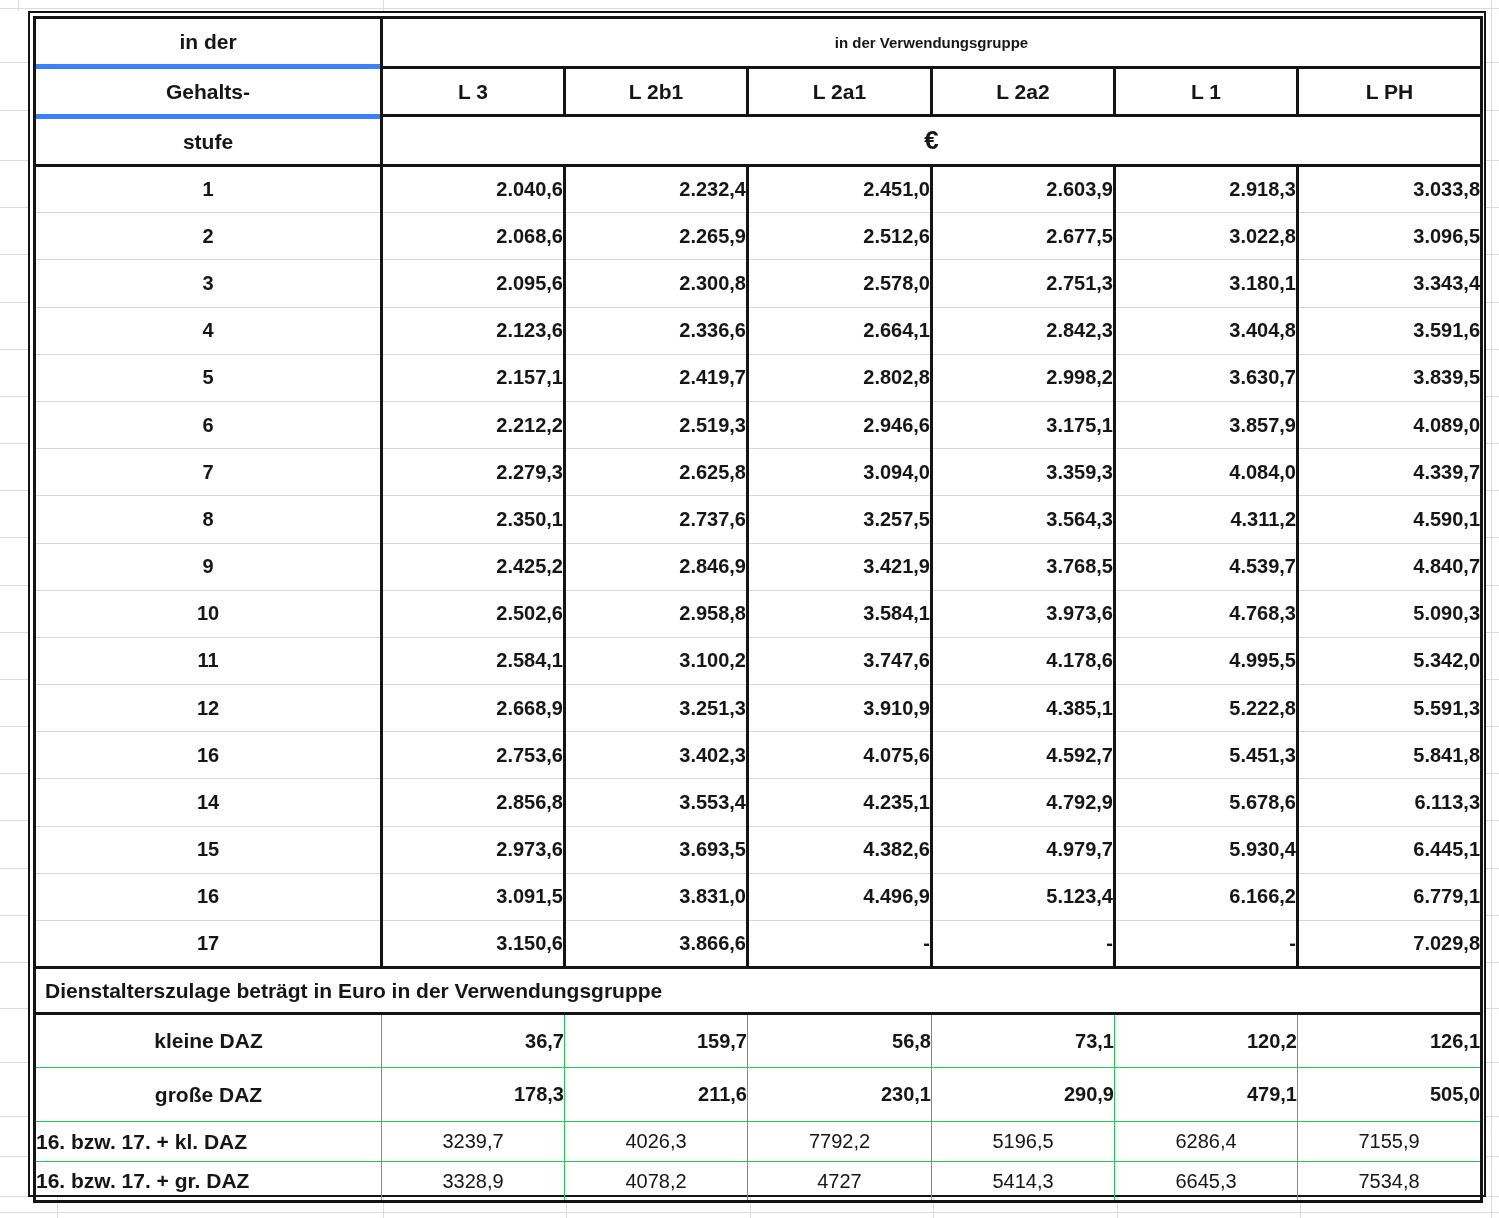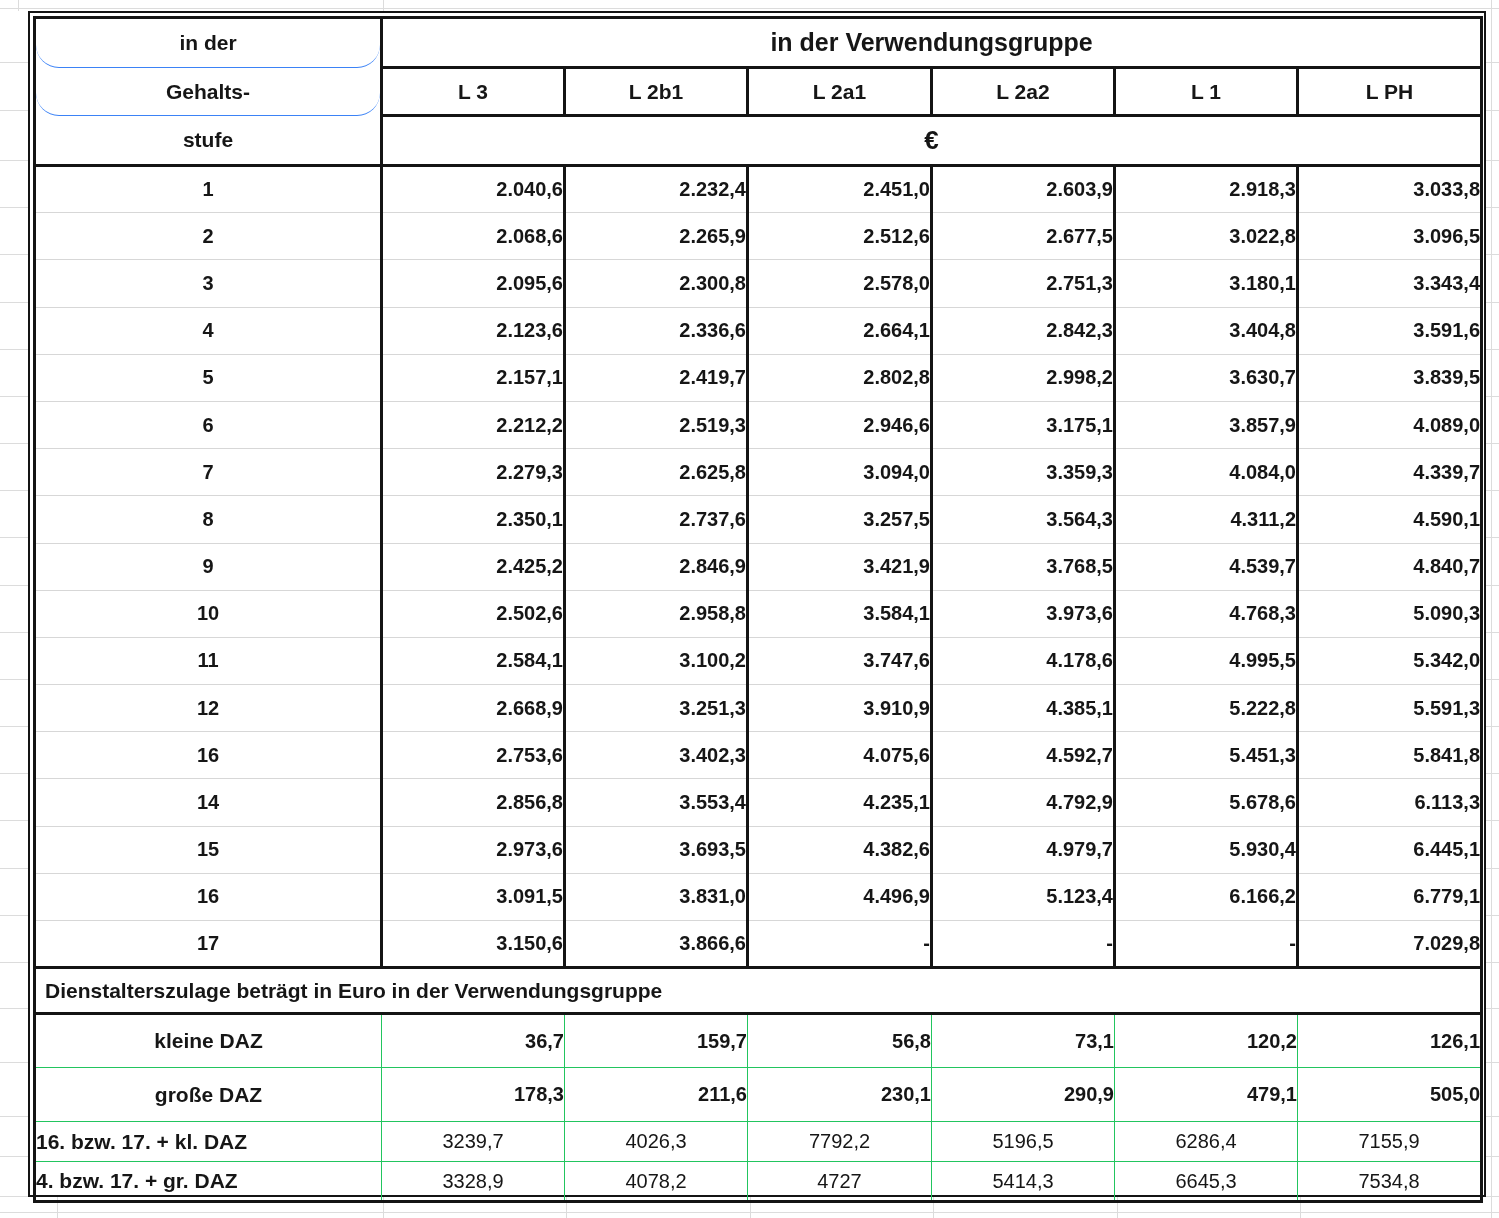--- a/index.html
+++ b/index.html
@@ -43,24 +43,24 @@
   
   tr.hr1{height:50px;}
   tr.hr2{height:48px;}
   tr.hr3{height:50px;}
   td.label-head{border-right:3px solid #141414;border-bottom:3px solid #141414;}
   .lh-stack{display:flex;flex-direction:column;height:100%;}
   .lh-line{
     flex:1;display:flex;align-items:center;justify-content:center;
     font-weight:bold;font-size:21px;
   }
-  .lh-line.sep{border-bottom:1px solid #3b82f6;border-radius:23px;}
+  .lh-line.sep{border-bottom:5px solid #3b82f6;}
   td.group-head{
     border-bottom:3px solid #141414;
-    text-align:center;font-weight:bold;font-size:25px;
+    text-align:center;font-weight:bold;font-size:15px;
   }
   td.col-head{
     border-bottom:3px solid #141414;
     text-align:center;font-weight:bold;font-size:21px;
   }
   td.euro{
     border-bottom:3px solid #141414;
     text-align:center;font-weight:bold;font-size:26px;
   }
 
@@ -348,21 +348,21 @@
           <tr class="daz-small">
             <td class="daz-label-left">16. bzw. 17. + kl. DAZ</td>
             <td class="daz-sum">3239,7</td>
             <td class="daz-sum">4026,3</td>
             <td class="daz-sum">7792,2</td>
             <td class="daz-sum">5196,5</td>
             <td class="daz-sum">6286,4</td>
             <td class="daz-sum">7155,9</td>
           </tr>
           <tr class="daz-small">
-            <td class="daz-label-left">4. bzw. 17. + gr. DAZ</td>
+            <td class="daz-label-left">16. bzw. 17. + gr. DAZ</td>
             <td class="daz-sum">3328,9</td>
             <td class="daz-sum">4078,2</td>
             <td class="daz-sum">4727</td>
             <td class="daz-sum">5414,3</td>
             <td class="daz-sum">6645,3</td>
             <td class="daz-sum">7534,8</td>
           </tr>
         </tbody>
     </table>
   </div>

